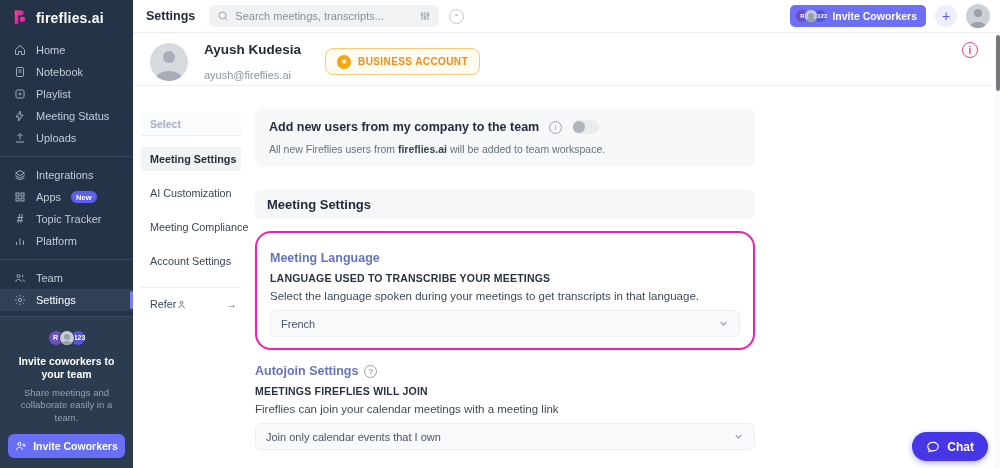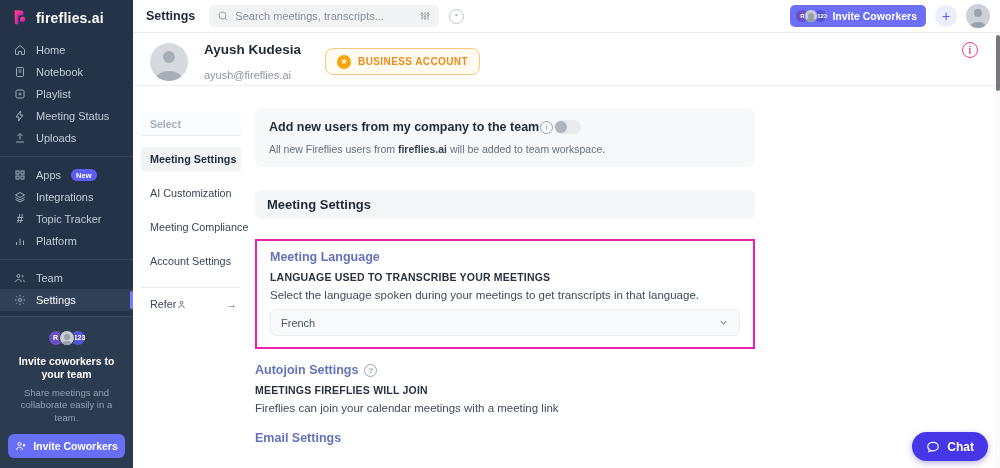--- a/index.html
+++ b/index.html
@@ -69,31 +69,31 @@
   .subnav-items { margin-top:11px; }
   .subnav-item { height:24px; display:flex; align-items:center; padding-left:9px; font-size:10.8px; color:#3a4656; margin-bottom:10px; cursor:pointer; border-radius:2px; white-space:nowrap; }
   .subnav-item.active { background:#f1f3f5; font-weight:700; color:#242e3d; }
   .subnav-div { height:1px; background:#e8ebef; margin:14px 0 10px; }
   .refer-row { display:flex; align-items:center; padding-left:9px; font-size:10.8px; color:#3a4656; cursor:pointer; }
   .refer-arrow { margin-left:auto; padding-right:4px; color:#5b6575; }
 
   
   .main { position:absolute; left:255px; top:108px; width:500px; }
   .team-card { background:#f7f8fa; border-radius:8px; padding:12px 14px; }
-  .team-title-row { display:flex; align-items:center; gap:1px; }
+  .team-title-row { display:flex; align-items:center; gap:10px; }
   .team-title { font-size:12.5px; font-weight:700; color:#232d3c; }
   .info-i { width:13px; height:13px; border-radius:50%; border:1.2px solid #9aa3af; color:#9aa3af; font-size:8px; display:flex; align-items:center; justify-content:center; flex:0 0 auto; }
   .toggle { width:27px; height:14px; border-radius:8px; background:#e9ebee; position:relative; cursor:pointer; flex:0 0 auto; }
   .toggle .knob { position:absolute; left:1px; top:1px; width:12px; height:12px; border-radius:50%; background:#aeb5bd; }
   .team-sub { margin-top:9px; font-size:10.5px; color:#66707f; }
   .team-sub b { color:#39434f; }
 
   .section-band { margin-top:23px; background:#f5f6f8; border-radius:6px; padding:7px 12px; font-size:13px; font-weight:700; color:#1f2937; }
 
-  .hl-box { margin-top:20px; border:2px solid #ec1fb0; border-radius:0; padding:9px 13px 11px; }
+  .hl-box { margin-top:12px; border:2px solid #ec1fb0; border-radius:16px; padding:18px 13px 11px; }
   .sec-h { font-size:12.5px; font-weight:700; color:#6473bb; display:flex; align-items:center; gap:6px; }
   .sec-label { margin-top:7px; font-size:10.5px; font-weight:700; color:#293241; letter-spacing:.2px; }
   .sec-desc { margin-top:6px; font-size:11.5px; color:#3e4a5b; }
   .select { margin-top:8px; height:27px; background:#f8f9fa; border:1px solid #eceff2; border-radius:6px; display:flex; align-items:center; justify-content:space-between; padding:0 10px; cursor:pointer; }
   .select span { font-size:11px; color:#4b5566; }
   .help-q { width:13px; height:13px; border-radius:50%; border:1.2px solid #9aa3af; color:#9aa3af; font-size:8px; font-weight:700; display:flex; align-items:center; justify-content:center; }
 
   .autojoin { margin-top:14px; }
   .email-h { margin-top:17px; }
 
@@ -152,35 +152,35 @@
       </div>
       <div class="nav-item">
         <svg width="12" height="12" viewBox="0 0 24 24" fill="none" stroke="currentColor" stroke-width="2">
             <path d="M12 15V4M7 8l5-5 5 5M4 20h16"></path>
           </svg>
         <span>Uploads</span>
       </div>
       <div class="nav-div"></div>
       <div class="nav-item">
         <svg width="12" height="12" viewBox="0 0 24 24" fill="none" stroke="currentColor" stroke-width="2">
+            <path d="M12 3l9 5-9 5-9-5z"></path>
+            <path d="M3 13l9 5 9-5"></path>
+            <path d="M3 17l9 5 9-5"></path>
+          </svg>
+        <span>Integrations</span>
+      </div>
+      <div class="nav-item">
+        <svg width="12" height="12" viewBox="0 0 24 24" fill="none" stroke="currentColor" stroke-width="2">
             <rect x="4" y="4" width="6" height="6"></rect>
             <rect x="14" y="4" width="6" height="6"></rect>
             <rect x="4" y="14" width="6" height="6"></rect>
             <rect x="14" y="14" width="6" height="6"></rect>
           </svg>
         <span>Apps</span>
         <span class="badge-new">New</span>
-      </div>
-      <div class="nav-item">
-        <svg width="12" height="12" viewBox="0 0 24 24" fill="none" stroke="currentColor" stroke-width="2">
-            <path d="M12 3l9 5-9 5-9-5z"></path>
-            <path d="M3 13l9 5 9-5"></path>
-            <path d="M3 17l9 5 9-5"></path>
-          </svg>
-        <span>Integrations</span>
       </div>
       <div class="nav-item">
         <span class="hash">#</span>
         <span>Topic Tracker</span>
       </div>
       <div class="nav-item">
         <svg width="12" height="12" viewBox="0 0 24 24" fill="none" stroke="currentColor" stroke-width="2">
             <path d="M5 20v-6M12 20V7M19 20v-9"></path>
           </svg>
         <span>Platform</span>
@@ -320,20 +320,26 @@
       </div>
     </div>
 
     <div class="autojoin">
       <div class="sec-h">
         <span>Autojoin Settings</span>
         <span class="help-q">?</span>
       </div>
       <div class="sec-label">MEETINGS FIREFLIES WILL JOIN</div>
       <div class="sec-desc">Fireflies can join your calendar meetings with a meeting link</div>
+      <div class="select">
+        <span>Join only calendar events that I own</span>
+        <svg width="11" height="11" viewBox="0 0 24 24" fill="none" stroke="#8a94a6" stroke-width="2.4">
+            <path d="M6 9l6 6 6-6"></path>
+          </svg>
+      </div>
     </div>
 
     <div class="sec-h email-h">Email Settings</div>
   </main>
 
   <button class="chat-btn">
     <svg width="14" height="14" viewBox="0 0 24 24" fill="none" stroke="#fff" stroke-width="2">
         <path d="M12 4c5 0 9 3.2 9 7.3S17 18.6 12 18.6c-1 0-2-.1-2.9-.4L5 19.7l1.2-2.9A7.2 7.2 0 0 1 3 11.3C3 7.2 7 4 12 4z"></path>
       </svg>
     <span>Chat</span>

